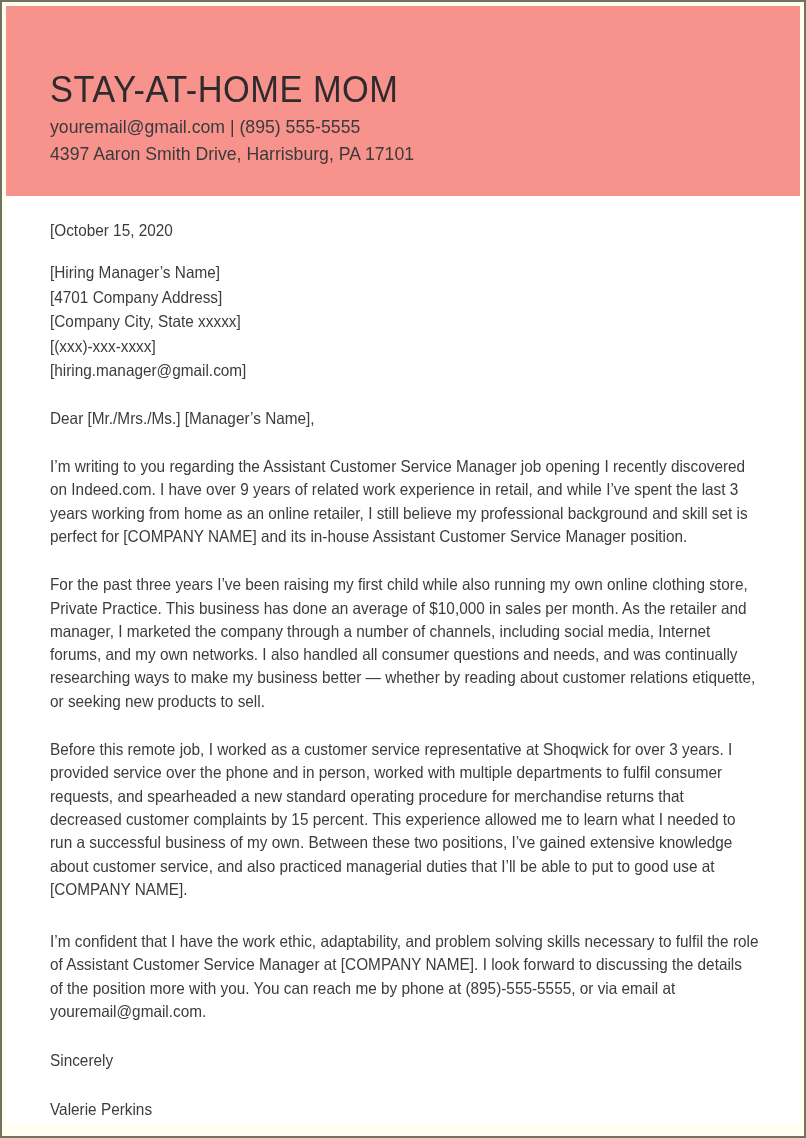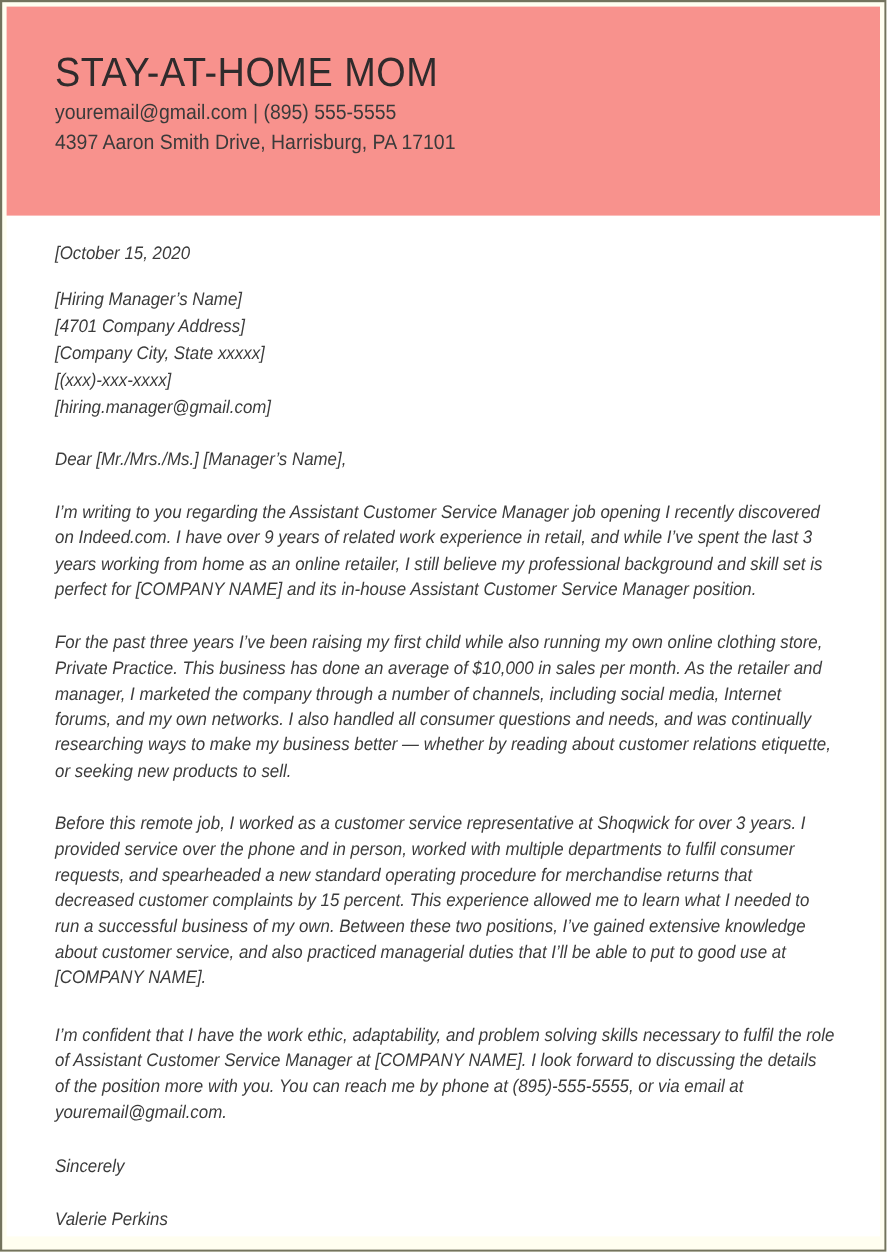--- a/index.html
+++ b/index.html
@@ -17,21 +17,21 @@
   .sheet {
     background: #ffffff;
     width: 100%;
     height: 100%;
   }
 
   
   .header-band {
     background: #F8928D;
     height: 190px;
-    padding: 40px 0 0 44px;
+    padding: 64px 0 0 44px;
   }
   .condense {
     transform: scaleX(0.93);
     transform-origin: 0 0;
     width: 780px;
   }
   .resume-title {
     font-size: 37px;
     line-height: 40px;
     font-weight: 500;
@@ -49,21 +49,20 @@
   .header-address {
     font-size: 19px;
     line-height: 27px;
     color: #3A3A3A;
     white-space: nowrap;
   }
 
   
   .letter-body {
     padding: 23px 0 0 44px;
-    font-style: italic;
   }
   .letter-body .condense { width: 762px; }
   .txt {
     font-size: 16.5px;
     line-height: 23.3px;
     color: #3C3C3C;
   }
   .date-line { margin: 0; }
   .recipient-block { margin-top: 18px; }
   .recipient-line { line-height: 24.5px; }

